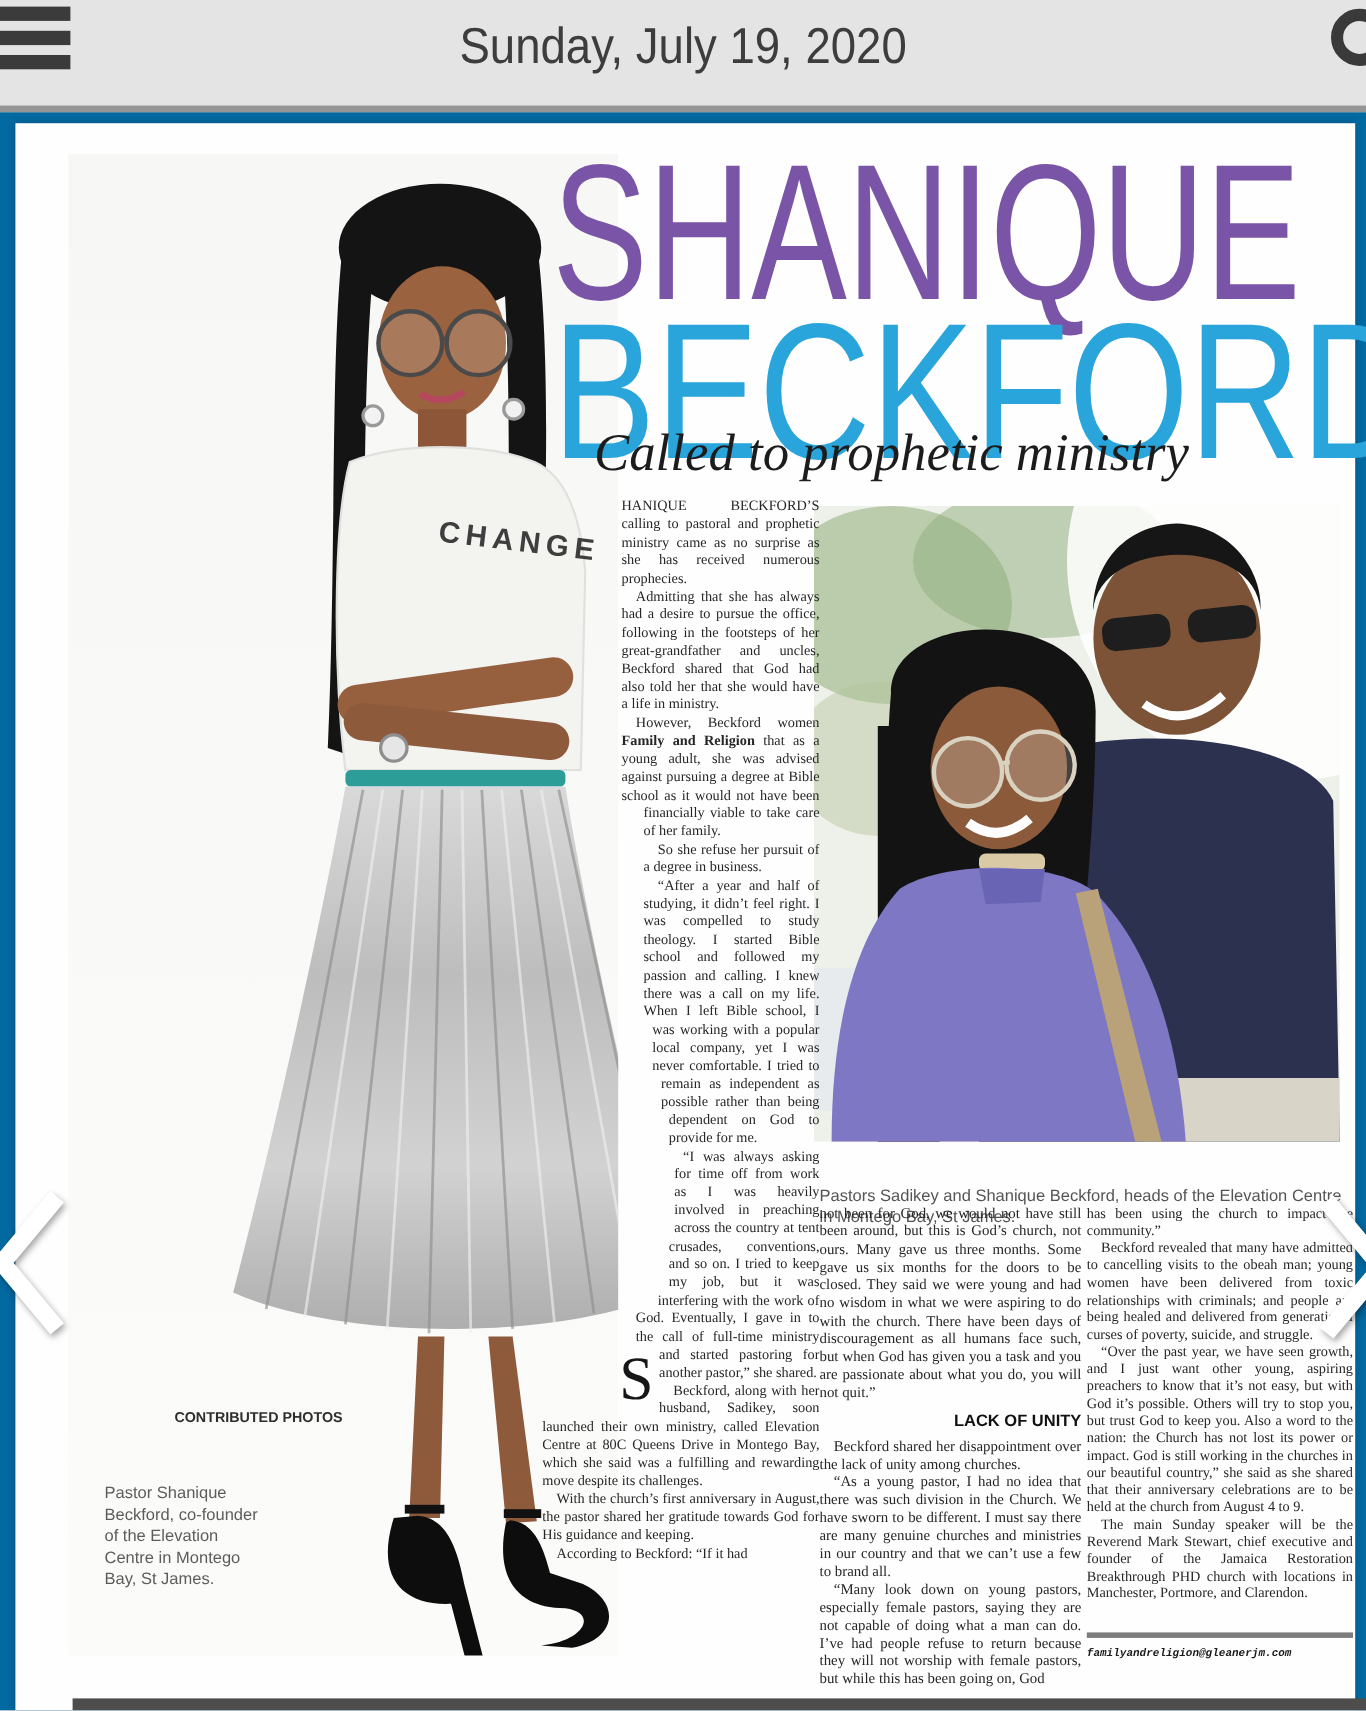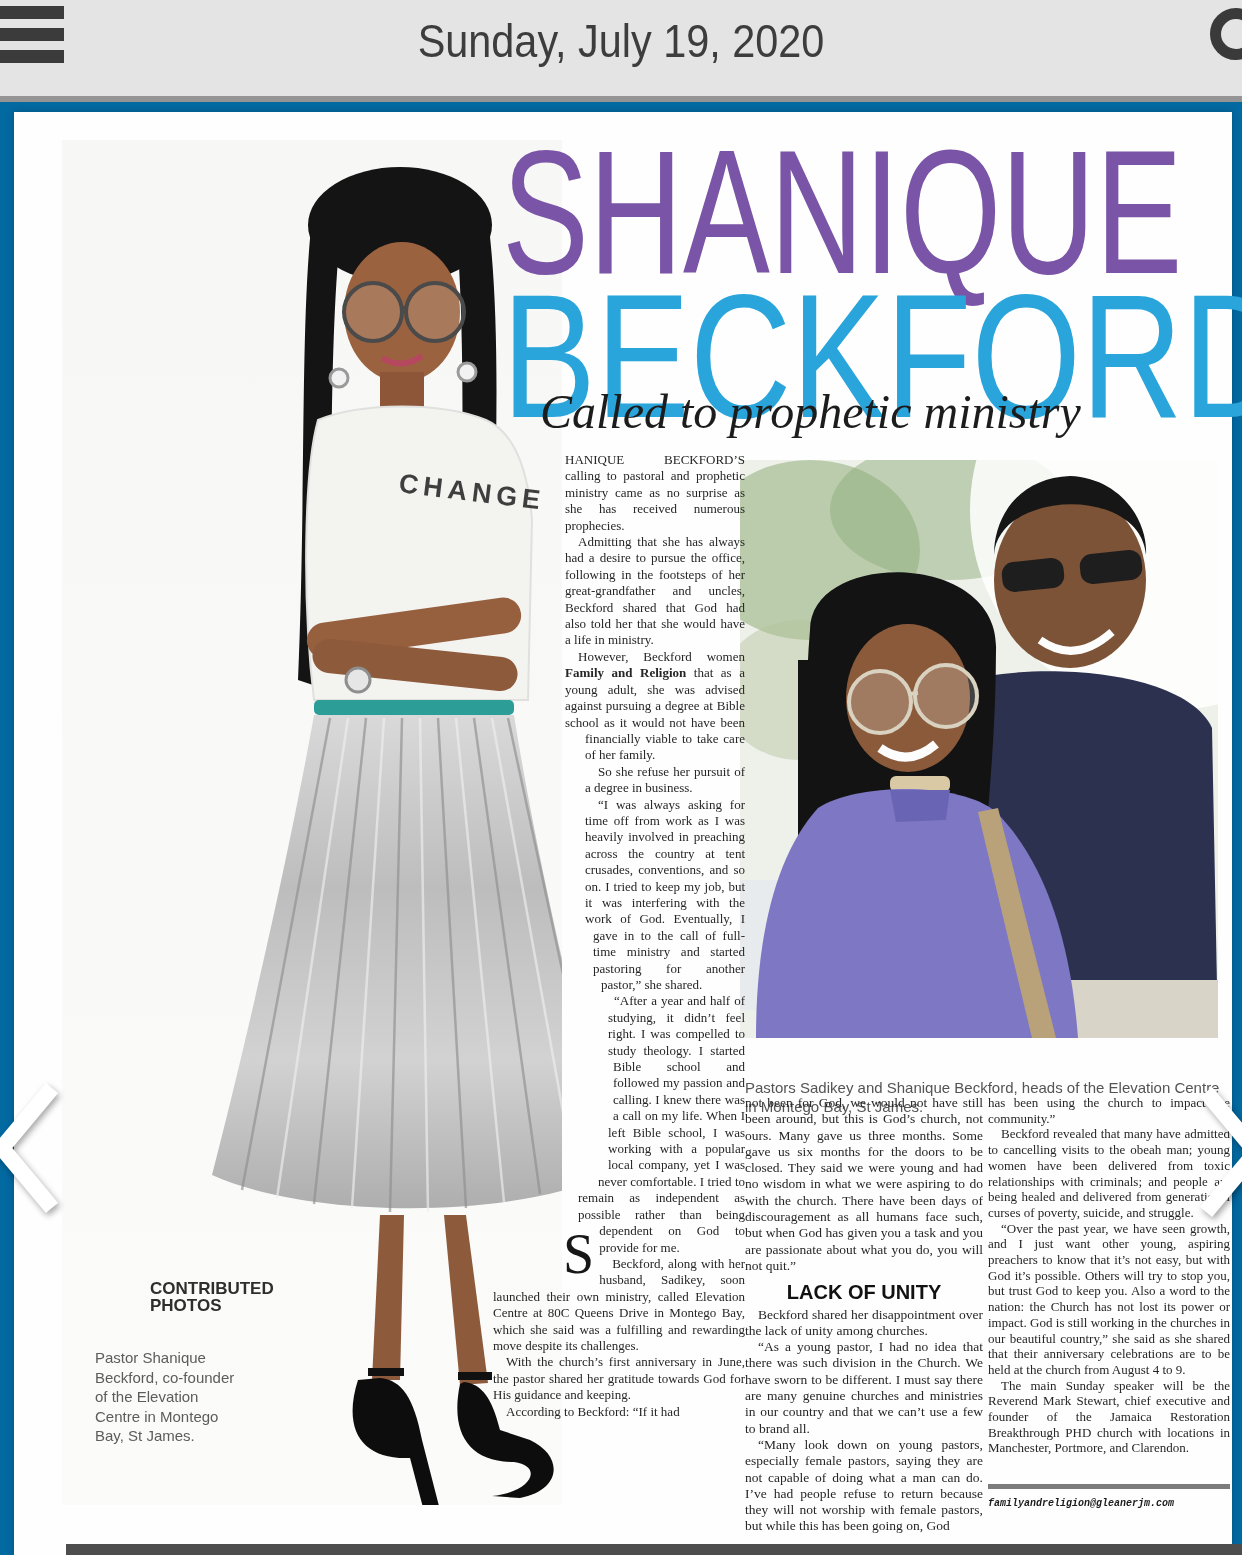--- a/index.html
+++ b/index.html
@@ -44,30 +44,30 @@
   
   .col { position:absolute; text-align:justify; color:#262626; }
   .col p { margin:0; text-indent:13px; }
   .col p.noindent { text-indent:0; }
   .col1 { left:479px; top:340px; width:252px; height:1106px; font-size:13px; line-height:16.4px; overflow:hidden; }
   .col1 .sp { float:left; clear:left; }
   .dropcap { float:left; font-size:56px; line-height:42px; padding:2px 5px 0 0; color:#171717; font-family:"Liberation Serif", serif; }
   .col2 { left:731px; top:983px; width:238px; height:462px; font-size:13.5px; line-height:16.3px; overflow:hidden; }
   .col3 { left:974px; top:983px; width:242px; height:388px; font-size:13px; line-height:15.7px; overflow:hidden; }
   .subhead {
-    font-family:"Liberation Sans", sans-serif; font-weight:bold; font-size:20px;
-    color:#111; margin:10px 0 6px; text-indent:0 !important; text-align:center;
+    font-family:"Liberation Sans", sans-serif; font-weight:bold; font-size:15px;
+    color:#111; margin:10px 0 6px; text-indent:0 !important; text-align:right;
   }
   .photo-caption-right {
     position:absolute; left:731px; top:950px; width:482px;
     font-family:"Liberation Sans", sans-serif; font-size:15px; line-height:19px; color:#545454;margin-top:16px;
   }
   .contrib {
-    position:absolute; left:136px; top:1168px; width:170px; text-align:left;
-    font-family:"Liberation Sans", sans-serif; font-weight:bold; font-size:17px; line-height:17px; color:#2e2e2e;
+    position:absolute; left:136px; top:1168px; width:170px; text-align:center;
+    font-family:"Liberation Sans", sans-serif; font-weight:bold; font-size:13px; line-height:17px; color:#2e2e2e;
   }
   .photo-caption-left {
     position:absolute; left:81px; top:1236px; width:150px;
     font-family:"Liberation Sans", sans-serif; font-size:15px; line-height:19.5px; color:#5c5c5c;
   }
   .email-block { position:absolute; left:974px; top:1372px; width:242px; }
   .email-rule { height:5px; background:#7c7c7c; margin-bottom:9px; }
   .email-text { font-family:Liberation Mono, monospace; font-weight:bold; font-style:italic; font-size:10px; color:#1b1b1b; }
 
   
@@ -208,24 +208,24 @@
       <div class="sp" style="width:60px;height:23px"></div>
       <div class="sp" style="width:70px;height:23px"></div>
       <p class="noindent">
         <span class="dropcap">S</span><span>HANIQUE BECKFORD’S calling to pastoral and prophetic ministry came as no surprise as she has received numerous prophecies.</span>
       </p>
       <p>Admitting that she has always had a desire to pursue the office, following in the footsteps of her great-grandfather and uncles, Beckford shared that God had also told her that she would have a life in ministry.</p>
       <p>
         <span>However, Beckford women </span><b>Family and Religion</b><span> that as a young adult, she was advised against pursuing a degree at Bible school as it would not have been financially viable to take care of her family.</span>
       </p>
       <p>So she refuse her pursuit of a degree in business.</p>
+      <p>“After a year and half of studying, it didn’t feel right. I was compelled to study theology. I started Bible school and followed my passion and calling. I knew there was a call on my life. When I left Bible school, I was working with a popular local company, yet I was never comfortable. I tried to remain as independent as possible rather than being dependent on God to provide for me.</p>
       <p>“I was always asking for time off from work as I was heavily involved in preaching across the country at tent crusades, conventions, and so on. I tried to keep my job, but it was interfering with the work of God. Eventually, I gave in to the call of full-time ministry and started pastoring for another pastor,” she shared.</p>
-      <p>“After a year and half of studying, it didn’t feel right. I was compelled to study theology. I started Bible school and followed my passion and calling. I knew there was a call on my life. When I left Bible school, I was working with a popular local company, yet I was never comfortable. I tried to remain as independent as possible rather than being dependent on God to provide for me.</p>
       <p>Beckford, along with her husband, Sadikey, soon launched their own ministry, called Elevation Centre at 80C Queens Drive in Montego Bay, which she said was a fulfilling and rewarding move despite its challenges.</p>
-      <p>With the church’s first anniversary in June, the pastor shared her gratitude towards God for His guidance and keeping.</p>
+      <p>With the church’s first anniversary in August, the pastor shared her gratitude towards God for His guidance and keeping.</p>
       <p>According to Beckford: “If it had</p>
     </div>
 
     <div class="col col2">
       <p class="noindent">not been for God, we would not have still been around, but this is God’s church, not ours. Many gave us three months. Some gave us six months for the doors to be closed. They said we were young and had no wisdom in what we were aspiring to do with the church. There have been days of discouragement as all humans face such, but when God has given you a task and you are passionate about what you do, you will not quit.”</p>
       <div class="subhead">LACK OF UNITY</div>
       <p>Beckford shared her disappointment over the lack of unity among churches.</p>
       <p>“As a young pastor, I had no idea that there was such division in the Church. We have sworn to be different. I must say there are many genuine churches and ministries in our country and that we can’t use a few to brand all.</p>
       <p>“Many look down on young pastors, especially female pastors, saying they are not capable of doing what a man can do. I’ve had people refuse to return because they will not worship with female pastors, but while this has been going on, God</p>
     </div>

